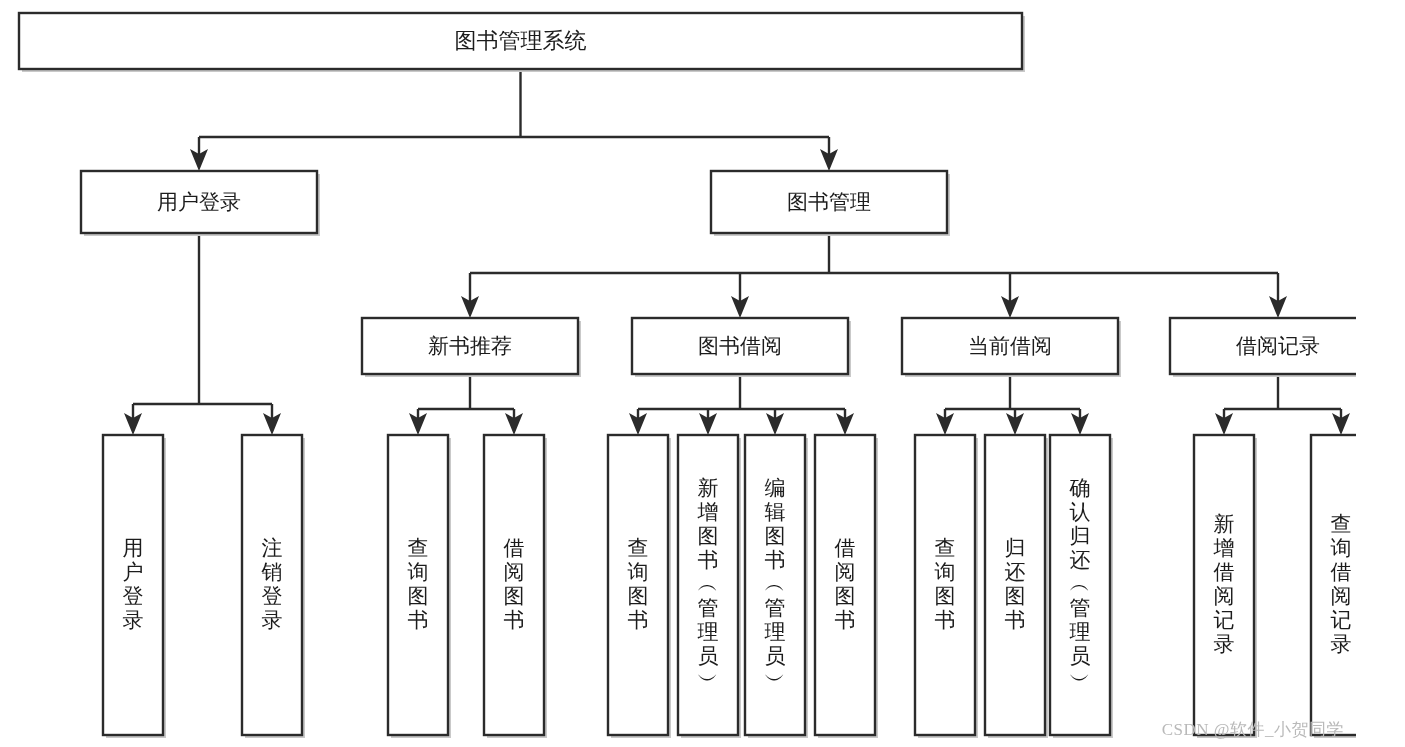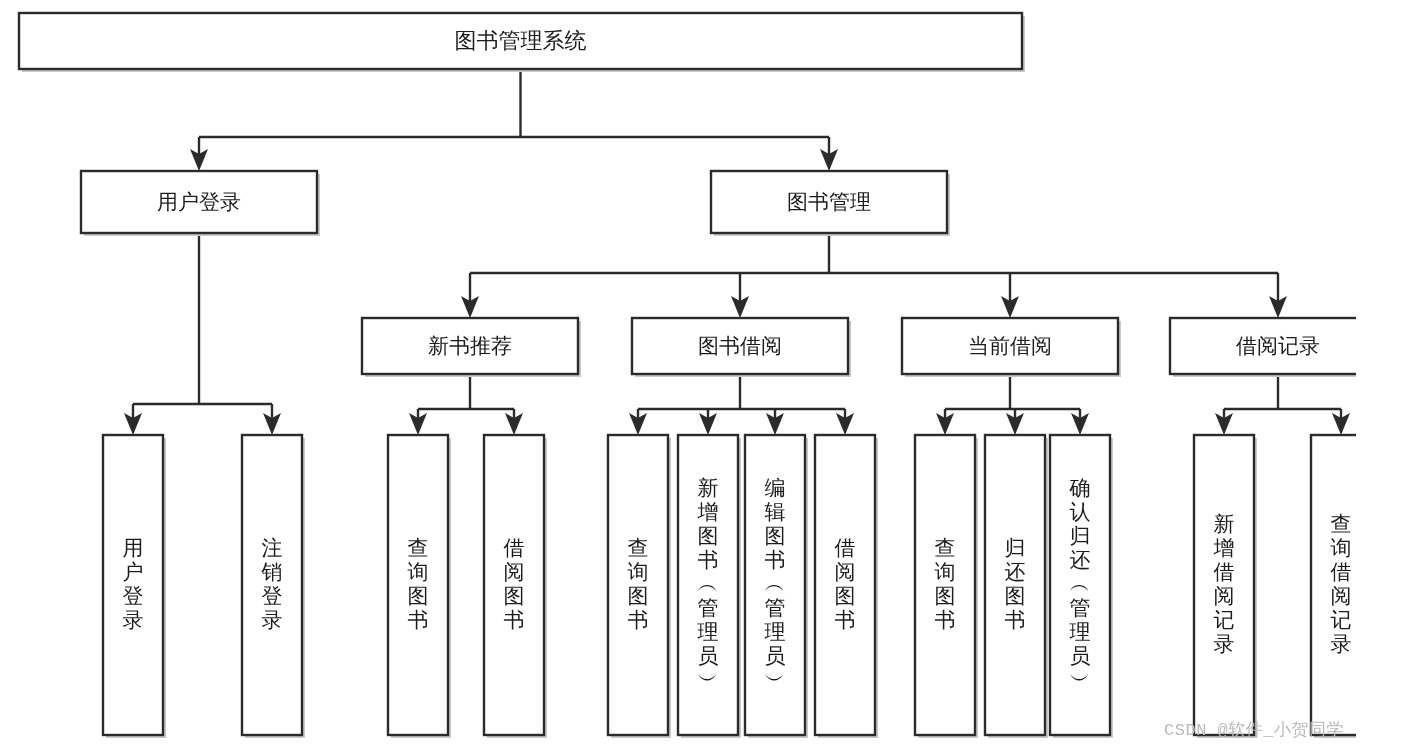--- a/index.html
+++ b/index.html
@@ -73,21 +73,21 @@
     pointer-events: none;
     white-space: pre;
   }
   .vlabel-wrap span {
     display: block;
   }
   .watermark {
     position: absolute;
     right: 12px;
     bottom: 6px;
-    font-family: Liberation Mono, monospace;
+    font-family: Liberation Serif, serif;
     font-size: 17px;
     color: #b9b9b9;
     letter-spacing: 0.5px;
     user-select: none;
   }
 </style>
 </head>
 <body>
 
 <div id="diagram-root">

